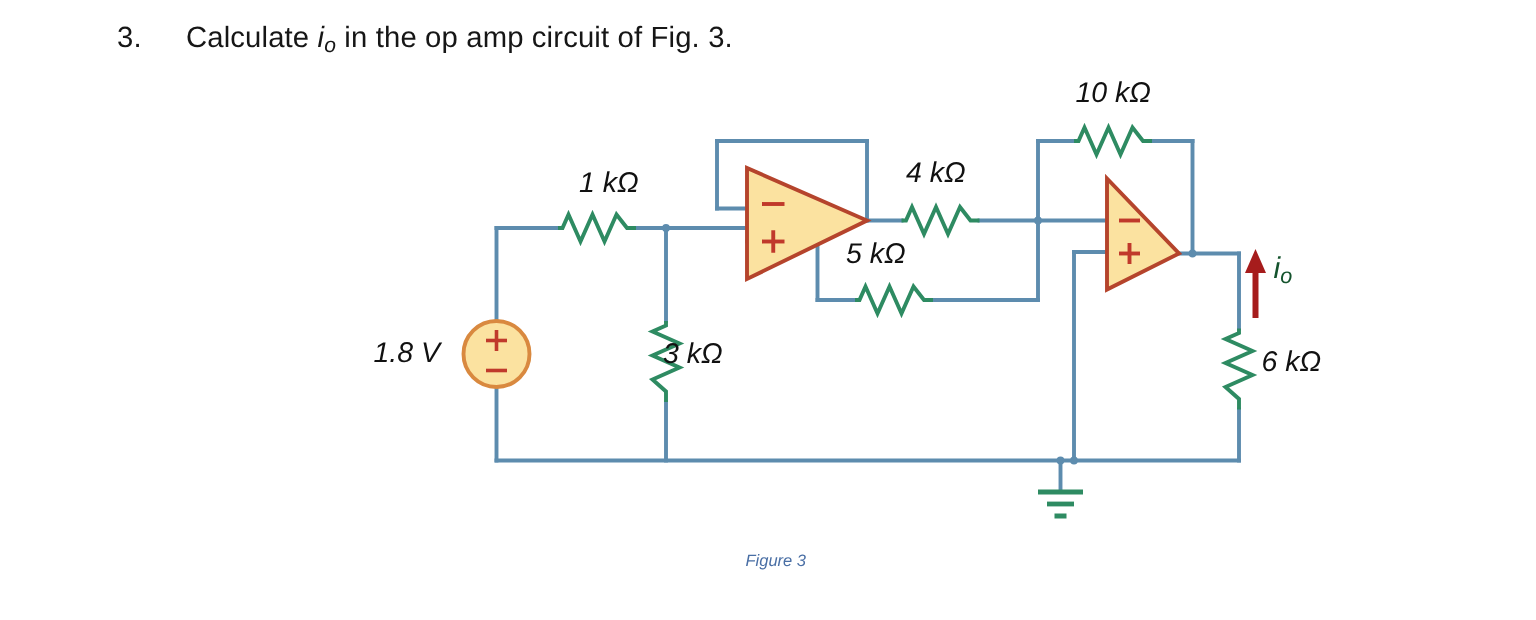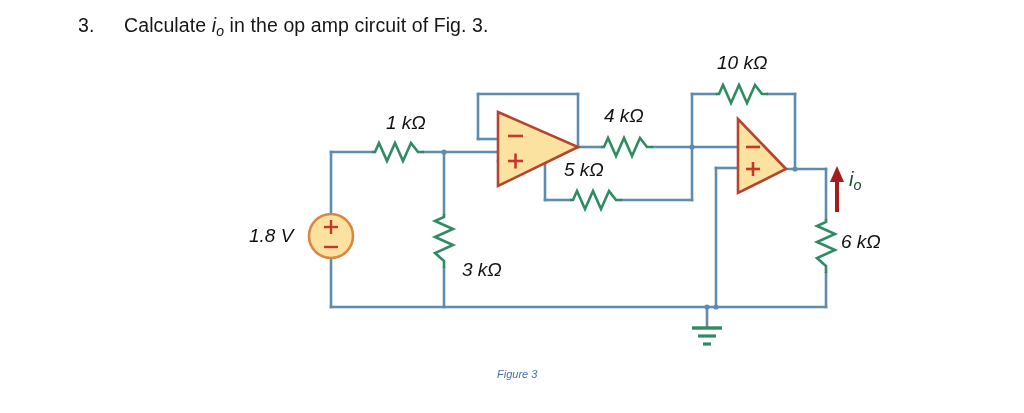--- a/index.html
+++ b/index.html
@@ -192,21 +192,21 @@
     </g>
 
     <g>
       <line x1="837" y1="212" x2="837" y2="177" stroke="#a61c1c" stroke-width="4"></line>
       <polygon points="837,166 830,182 844,182" fill="#a61c1c"></polygon>
     </g>
   </svg>
 
   <div class="lbl" style="left:386px; top:112px;">1 kΩ</div>
 
-  <div class="lbl" style="left:462px; top:226px;margin-top:33px;">3 kΩ</div>
+  <div class="lbl" style="left:442px; top:226px;">3 kΩ</div>
 
   <div class="lbl" style="left:604px; top:105px;">4 kΩ</div>
 
   <div class="lbl" style="left:564px; top:159px;">5 kΩ</div>
 
   <div class="lbl" style="left:717px; top:52px;">10 kΩ</div>
 
   <div class="lbl" style="left:841px; top:231px;">6 kΩ</div>
 
   <div class="lbl" style="left:249px; top:225px;">1.8 V</div>

